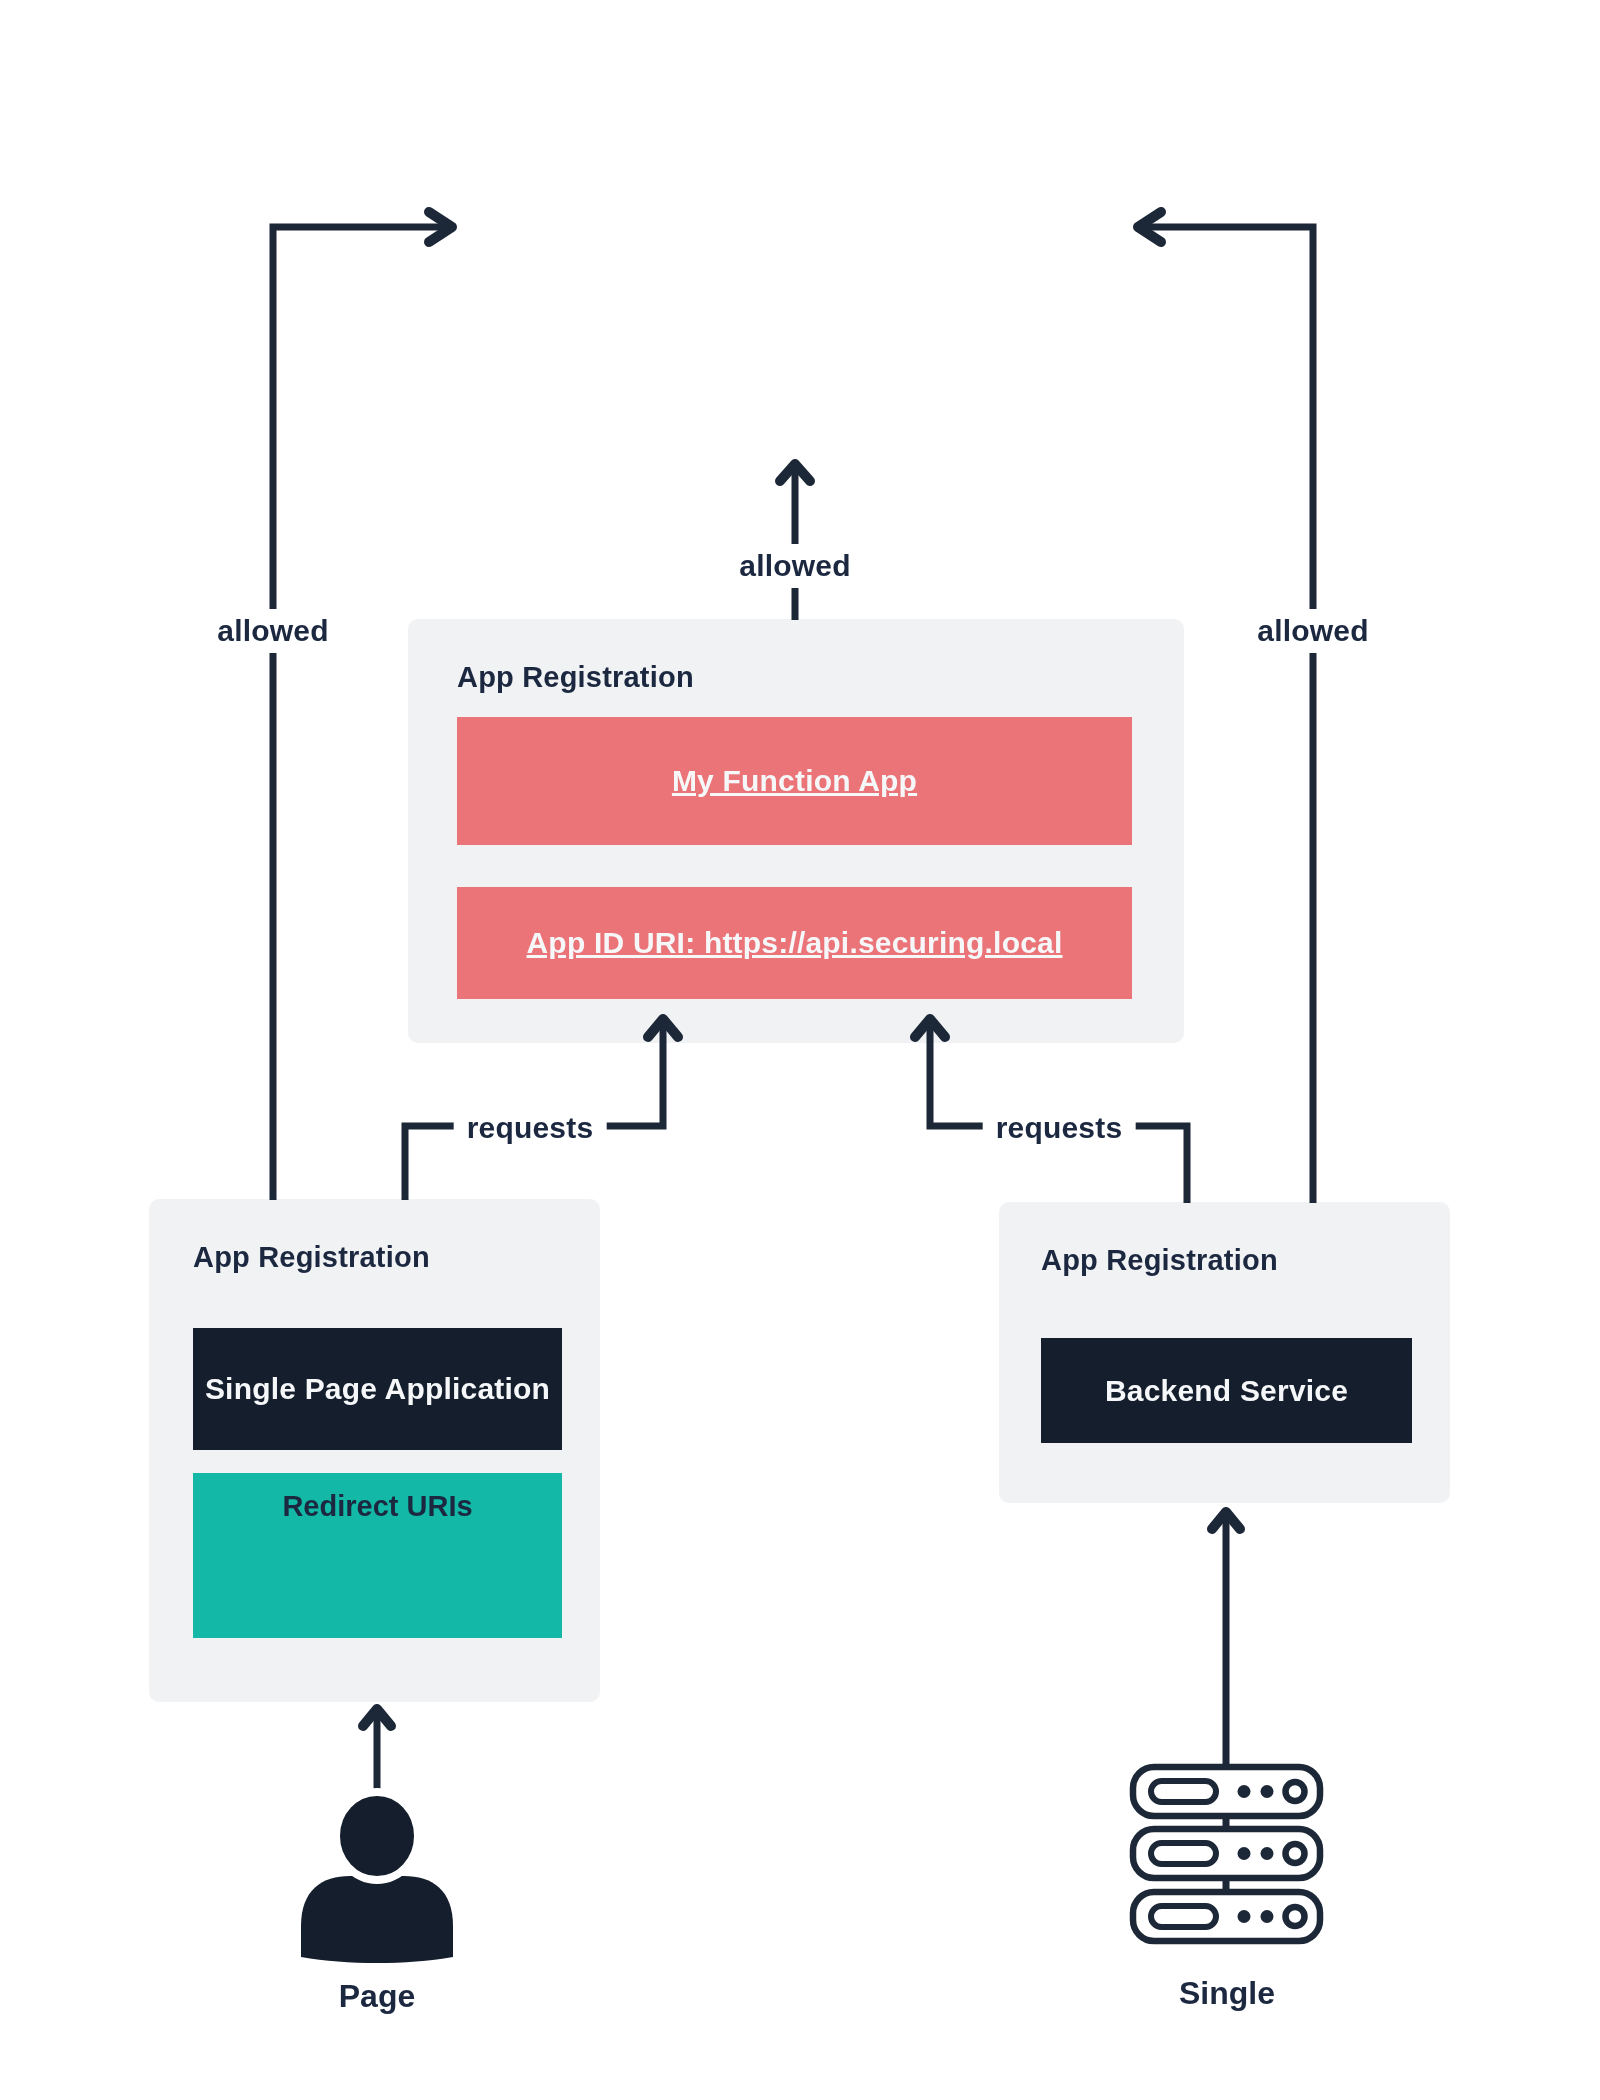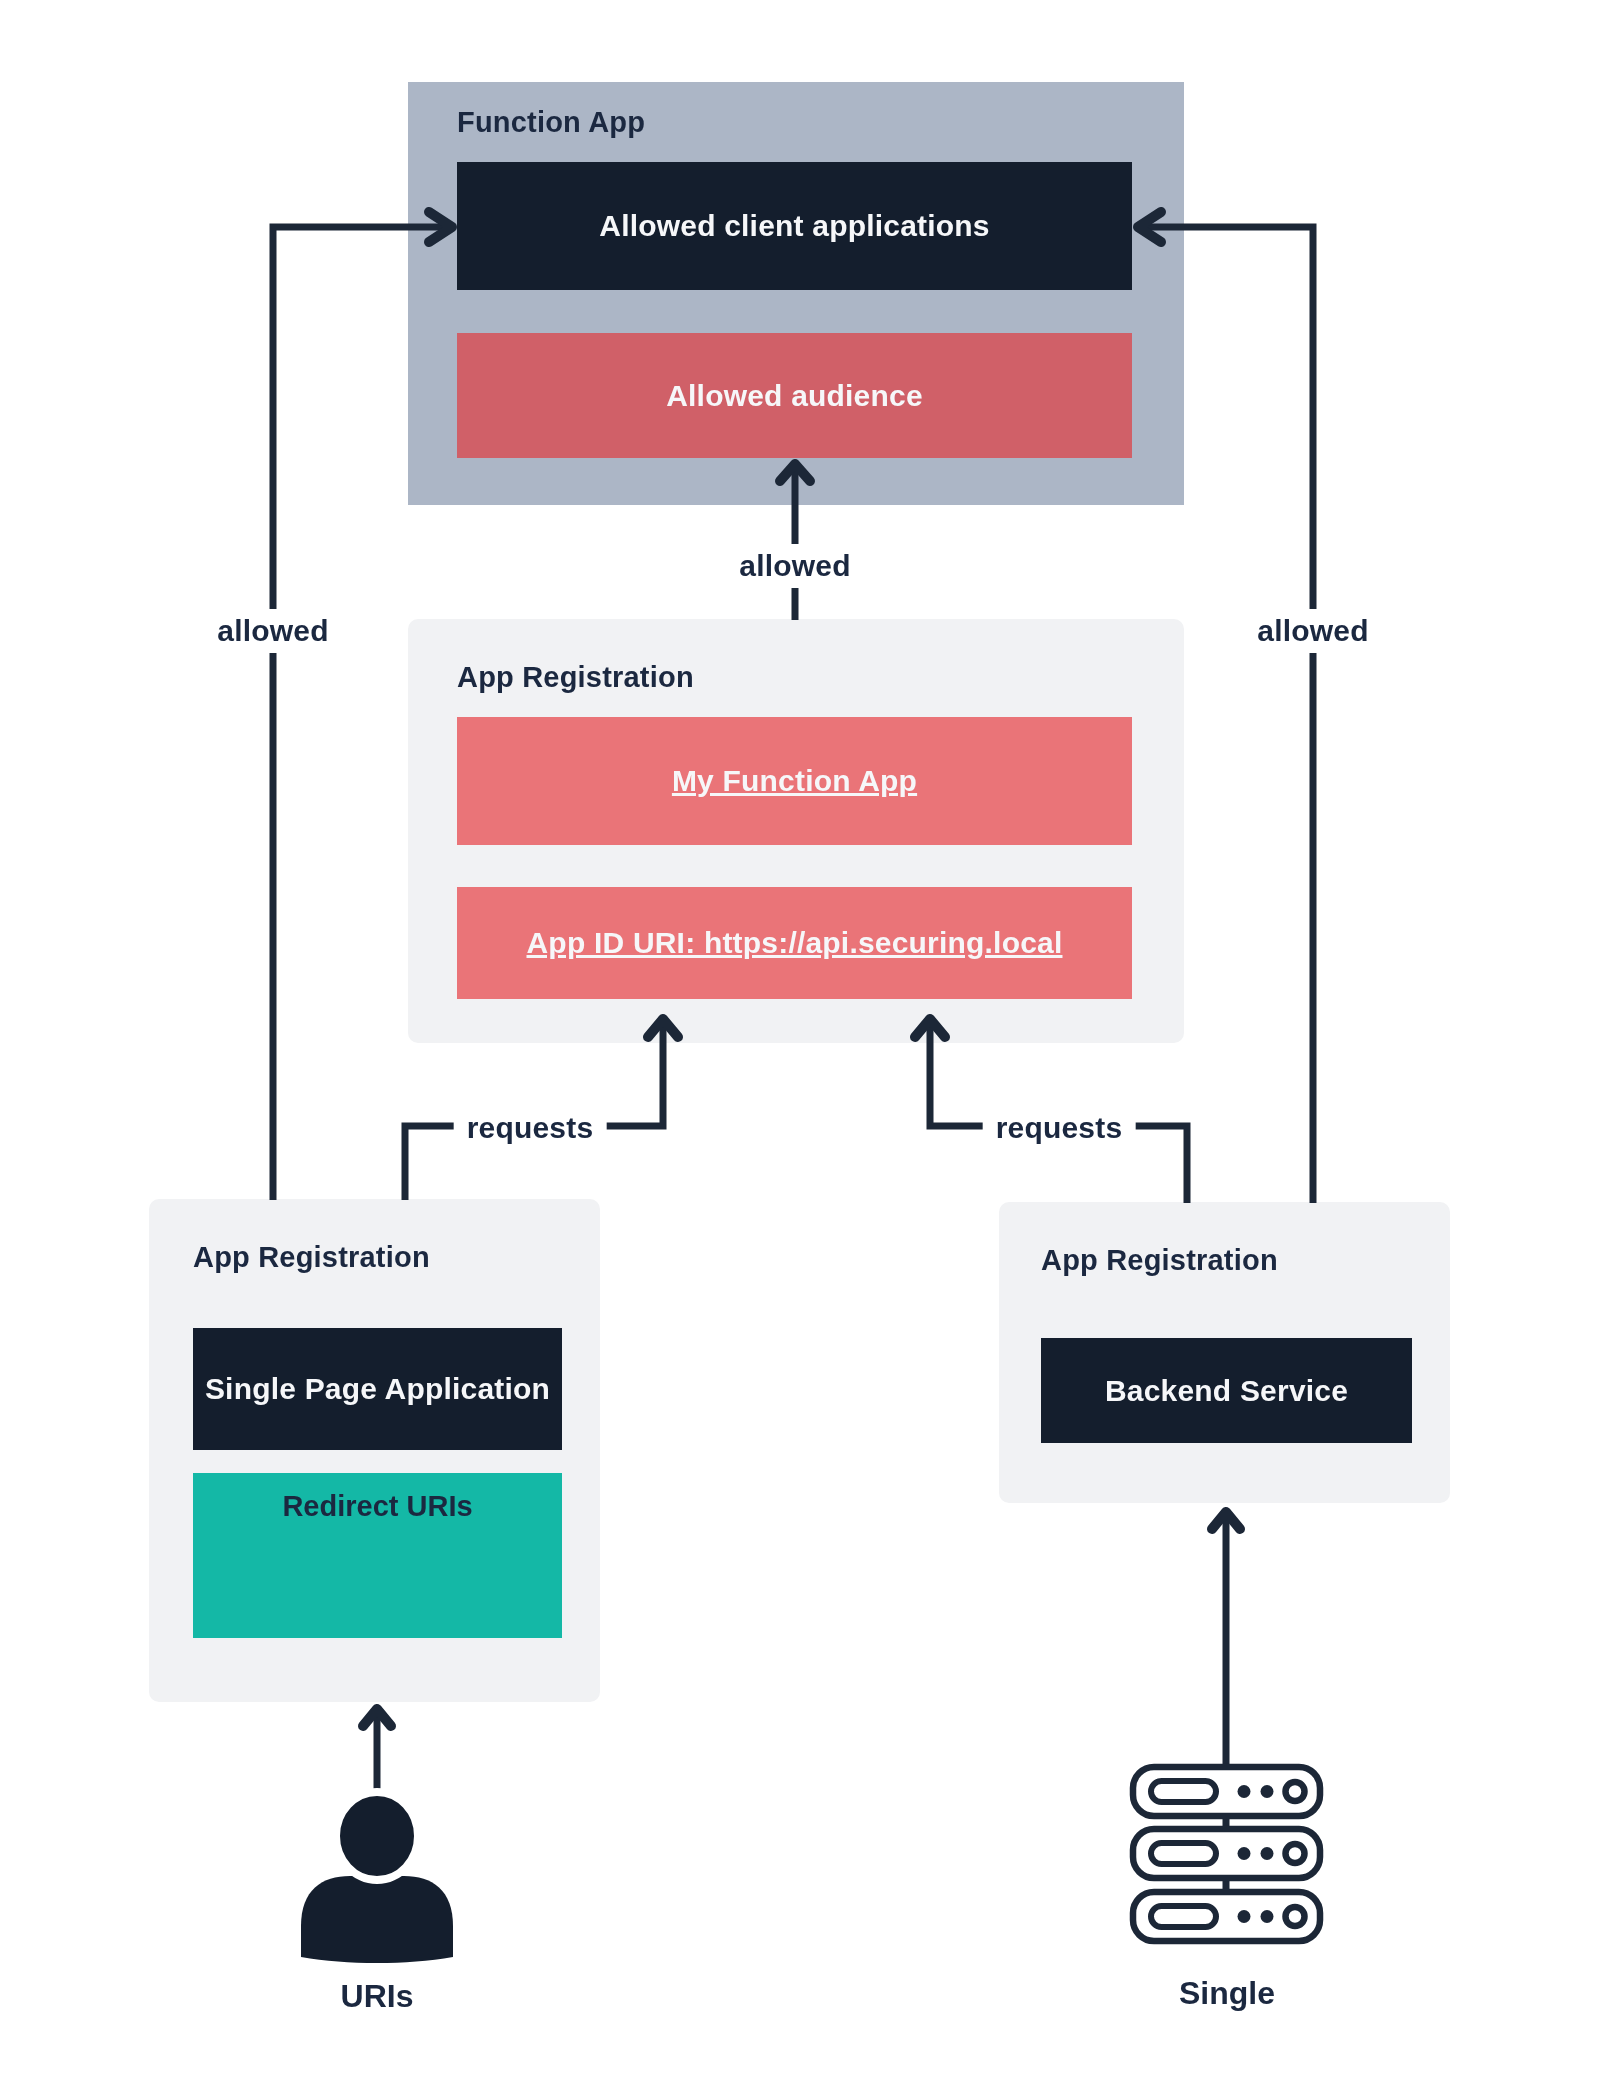--- a/index.html
+++ b/index.html
@@ -36,25 +36,20 @@
     position:absolute;transform:translate(-50%,-50%);
     font-weight:700;color:#1B2840;font-size:32px;white-space:nowrap;z-index:3;
   }
   svg.connector-layer{position:absolute;left:0;top:0;z-index:2;}
 </style>
 </head>
 <body>
 
 <div class="canvas">
 
-  <div class="container c-steel" style="left:408px;top:82px;width:776px;height:423px;">
-    <div class="container-label" style="left:49px;top:24px;">Function App</div>
-    <div class="box box-dark" style="left:49px;top:80px;width:675px;height:128px;">Allowed client applications</div>
-    <div class="box box-red" style="left:49px;top:251px;width:675px;height:125px;">Allowed audience</div>
-  </div>
 
   <div class="container c-light" style="left:408px;top:619px;width:776px;height:424px;">
     <div class="container-label" style="left:49px;top:42px;">App Registration</div>
     <div class="box box-pink" style="left:49px;top:98px;width:675px;height:128px;">My Function App</div>
     <div class="box box-pink" style="left:49px;top:268px;width:675px;height:112px;">App ID URI: https://api.securing.local</div>
   </div>
 
   <div class="container c-light" style="left:149px;top:1199px;width:451px;height:503px;">
     <div class="container-label" style="left:44px;top:42px;">App Registration</div>
     <div class="box box-dark" style="left:44px;top:129px;width:369px;height:122px;">Single Page Application</div>
@@ -137,16 +132,16 @@
       </g>
     </g>
   </svg>
 
   <div class="edge-label" style="left:273px;top:631px;">allowed</div>
   <div class="edge-label" style="left:795px;top:566px;">allowed</div>
   <div class="edge-label" style="left:1313px;top:631px;">allowed</div>
   <div class="edge-label" style="left:530px;top:1128px;">requests</div>
   <div class="edge-label" style="left:1059px;top:1128px;">requests</div>
 
-  <div class="actor-label" style="left:377px;top:1996px;">URIs</div>
+  <div class="actor-label" style="left:377px;top:1996px;">Page</div>
   <div class="actor-label" style="left:1227px;top:1993px;">Single</div>
 
 </div>
 
 </body></html>

